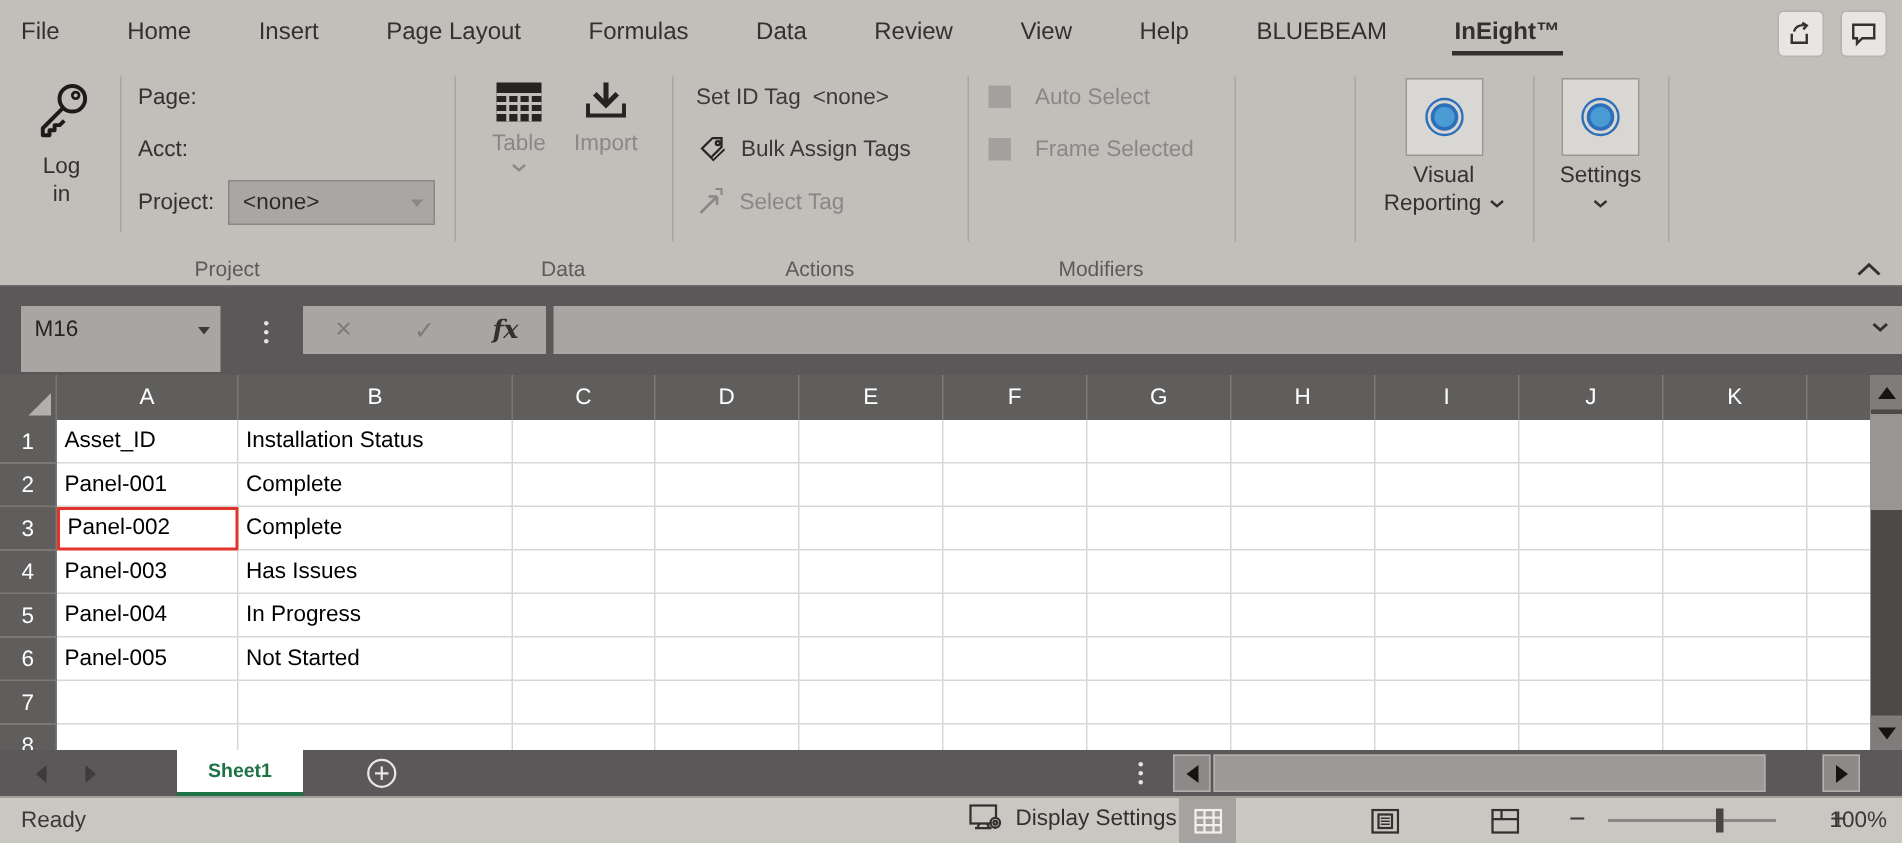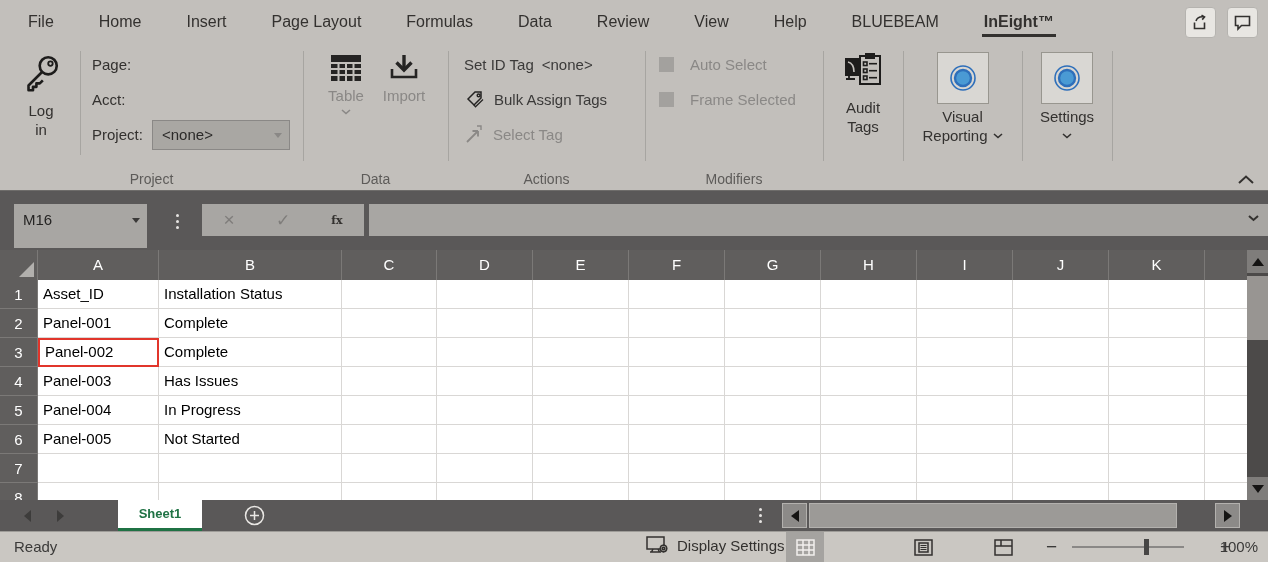--- a/index.html
+++ b/index.html
@@ -1,21 +1,21 @@
 <!DOCTYPE html>
 <html><head>
 <meta charset="utf-8">
 <style>
   * { margin:0; padding:0; box-sizing:border-box; }
   html,body { width:1268px; height:562px; overflow:hidden; }
   body { position:relative; font-family:"Liberation Sans", sans-serif; background:#c2bfbb; color:#3b3a39; }
   svg { display:block; }
 
   
-  #menubar { position:absolute; top:0; left:0; right:0; height:45px; background:#c2bfbb; display:flex; align-items:center; padding-left:26px; gap:41px; }
+  #menubar { position:absolute; top:0; left:0; right:0; height:45px; background:#c2bfbb; display:flex; align-items:center; padding-left:12px; gap:41px; }
   .mtab { font-size:16px; color:#33312f; cursor:default; padding:4px 2px 6px; }
   .mtab.active { font-weight:bold; border-bottom:3px solid #33312f; padding-bottom:3px; }
   .tr-btns { position:absolute; right:10px; top:7px; display:flex; gap:11px; }
   .tr-btn { width:31px; height:31px; background:#e8e6e2; border:1px solid #b5b3af; border-radius:4px; display:flex; align-items:center; justify-content:center; }
 
   
   #ribbon { position:absolute; top:45px; left:0; right:0; height:145px; background:#c2bfbb; }
   .rsep { position:absolute; top:6px; height:110px; width:1px; background:#a7a5a1; }
   .rgroup { position:absolute; top:0; bottom:0; }
   .grp-label { position:absolute; bottom:3px; left:0; right:0; text-align:center; font-size:14px; color:#5d5b59; }
@@ -34,21 +34,21 @@
   #fbar { position:absolute; top:190px; left:0; right:0; height:60px; background:#5a5858; border-top:1px solid #6e6c6a; }
   #namebox { position:absolute; left:14px; top:13px; width:133px; height:44px; background:#a8a6a3; font-size:15px; color:#252423; line-height:32px; padding-left:9px; }
   #namebox .dd-arrow { top:14px; border-top-color:#3b3a39; }
   .vdots { display:flex; flex-direction:column; gap:3px; }
   .vdots i { width:3px; height:3px; border-radius:50%; background:#e6e4e2; }
   #fbar-dots { position:absolute; left:176px; top:23px; }
   #fxstrip { position:absolute; left:202px; top:13px; width:162px; height:32px; background:#a8a6a3; display:flex; align-items:center; }
   #fxstrip span { flex:1; text-align:center; }
   .fx-x { font-size:19px; color:#7f7d7b; }
   .fx-check { font-size:17px; color:#7f7d7b; }
-  .fx-fx { font-family:"DejaVu Serif", serif; font-weight:bold; font-size:11px; color:#33312f; }
+  .fx-fx { font-family:"DejaVu Serif", serif; font-style:italic; font-weight:bold; font-size:17px; color:#33312f; }
   #finput { position:absolute; left:369px; top:13px; right:0; height:32px; background:#a8a6a3; font-size:15px; line-height:32px; padding-left:8px; color:#252423; }
   #finput .fchev { position:absolute; right:9px; top:11px; }
 
   
   #grid { position:absolute; top:250px; left:0; width:1247px; height:250px; background:#fff; overflow:hidden; }
   .gh-row { display:flex; height:30px; background:#605e5d; }
   .corner { width:38px; position:relative; border-right:1px solid #7b7977; }
   .corner-tri { position:absolute; right:3px; bottom:3px; width:0; height:0; border-left:15px solid transparent; border-bottom:15px solid #b2b0ad; }
   .gh { border-right:1px solid #7b7977; color:#fff; font-size:15px; text-align:center; line-height:30px; }
   .gh-fill { flex:1; }
@@ -219,43 +219,20 @@
       <span>Auto Select</span>
     </div>
     <div class="act-row graytxt" style="top:46px;left:14px;">
       <span class="chk"></span>
       <span>Frame Selected</span>
     </div>
     <div class="grp-label">Modifiers</div>
   </div>
   <div class="rsep" style="left:823px;"></div>
 
-  <div class="rgroup" style="left:823px;width:80px;">
-    <div class="bigbtn" style="left:10px;top:8px;width:60px;">
-      <span>
-        <svg width="40" height="38" viewBox="0 0 40 38" fill="none" stroke="#1d1c1b" stroke-width="2">
-          <rect x="17" y="3" width="20" height="28"></rect>
-            <rect x="23" y="1" width="8" height="4" fill="#1d1c1b"></rect>
-          <g stroke-width="1.6">
-              <rect x="20.5" y="9" width="3.5" height="3.5"></rect>
-              <path d="M26 10.7 h8"></path>
-              <rect x="20.5" y="16" width="3.5" height="3.5"></rect>
-              <path d="M26 17.7 h8"></path>
-              <rect x="20.5" y="23" width="3.5" height="3.5"></rect>
-              <path d="M26 24.7 h8"></path>
-            </g>
-          <path d="M3 6 h12 v16 h-12 z" fill="#1d1c1b"></path>
-            <path d="M6 22 l0 4 M3 26 h9" stroke-width="1.8"></path>
-          <path d="M5 9 c4 1 6 5 6 10" stroke="#c2bfbb" stroke-width="1.6"></path>
-        </svg>
-      </span>
-      <span style="margin-top:8px;">Audit</span>
-      <span>Tags</span>
-    </div>
-  </div>
   <div class="rsep" style="left:903px;"></div>
 
   <div class="rgroup" style="left:903px;width:119px;">
     <div class="iconbtn52" style="left:34px;top:7px;">
       <span>
         <svg width="32" height="32" viewBox="0 0 32 32">
             <circle cx="16" cy="16" r="12" fill="none" stroke="#2e6fba" stroke-width="1.6"></circle>
             <circle cx="16" cy="16" r="8" fill="#4a9ad4" stroke="#2e6fba" stroke-width="2.4"></circle>
           </svg>
       </span>

